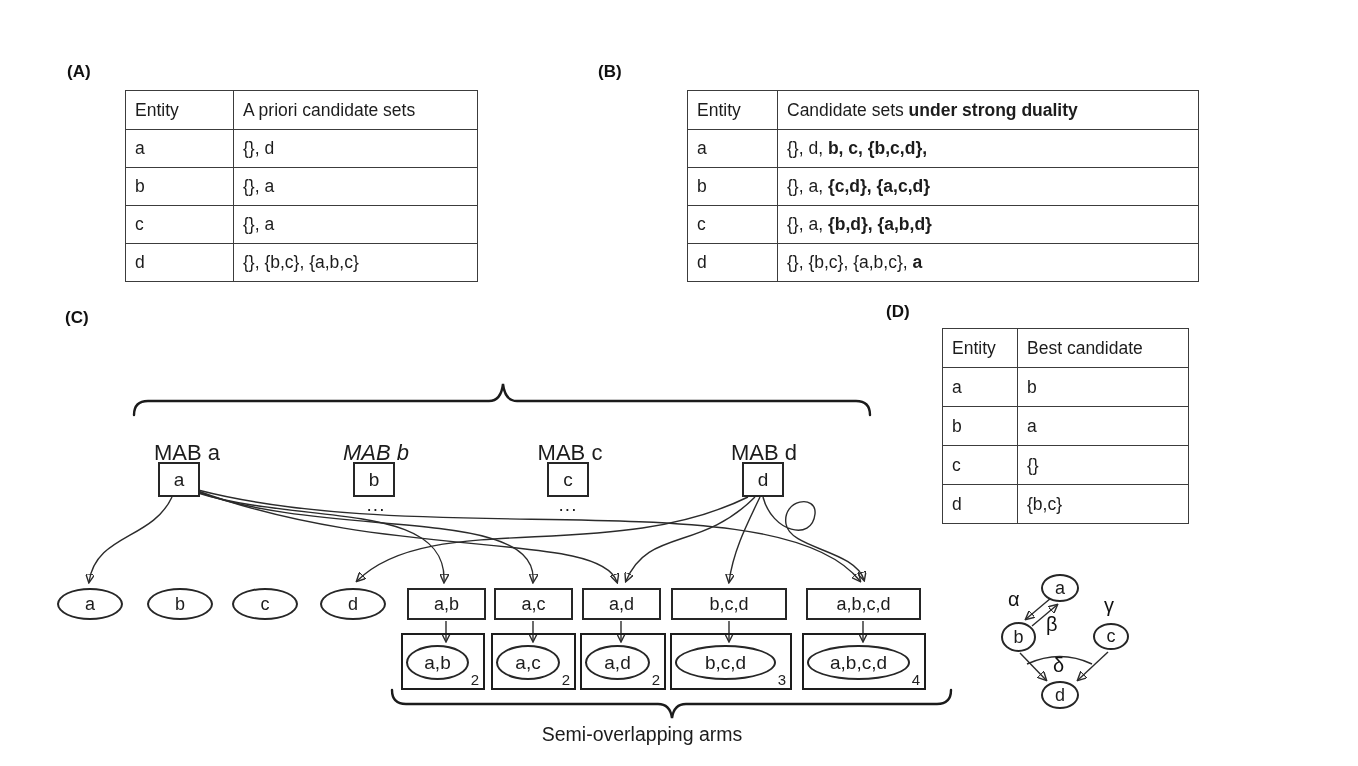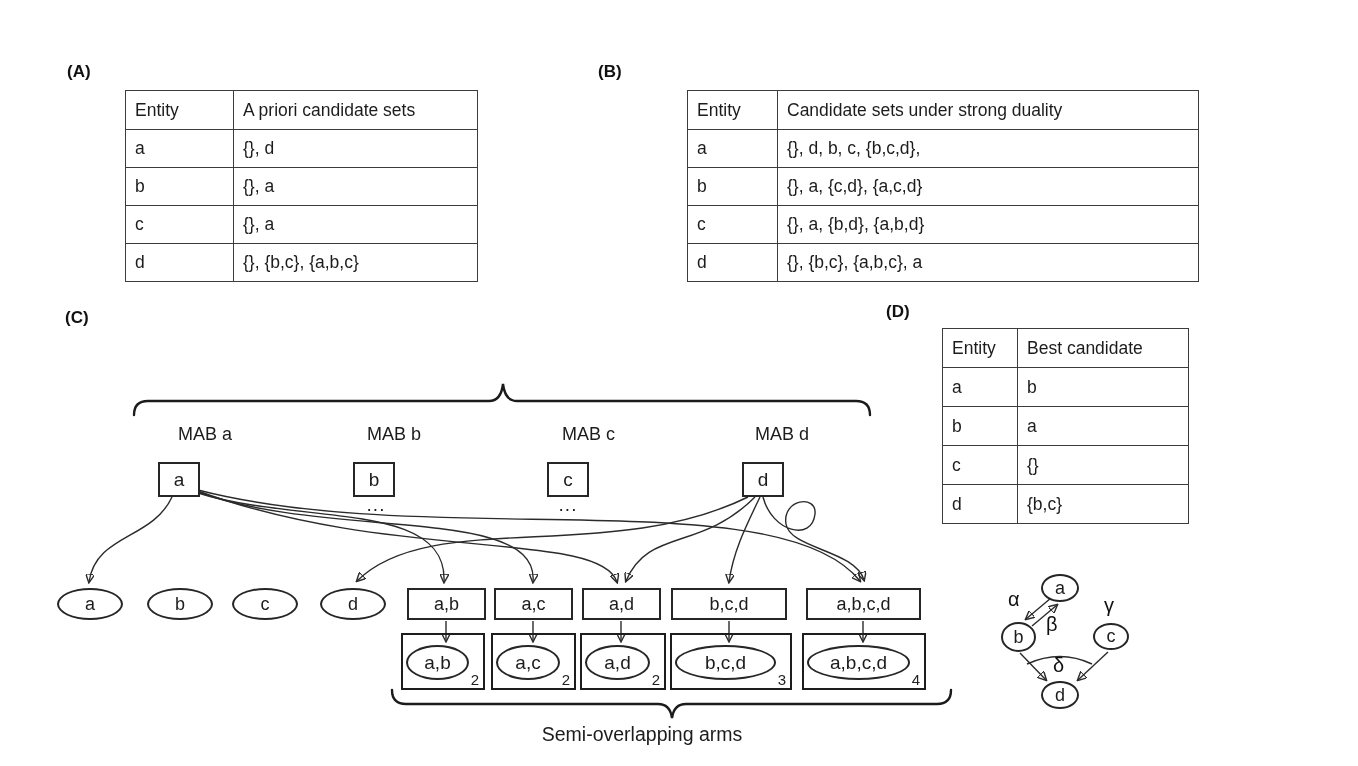--- a/index.html
+++ b/index.html
@@ -5,39 +5,39 @@
   html,body{margin:0;padding:0;background:#fff;}
   #stage{position:relative;width:1358px;height:766px;background:#ffffff;overflow:hidden;
          font-family:"Liberation Sans", sans-serif;color:#1c1c1c;}
   .panel-label{position:absolute;font-weight:bold;font-size:17px;color:#111;}
   
   table.dt{position:absolute;border-collapse:collapse;table-layout:fixed;background:#fff;}
   .dt td{border:1.6px solid #3c3c3c;height:37px;padding:0 9px;font-size:17.5px;
          vertical-align:middle;white-space:nowrap;overflow:hidden;color:#1c1c1c;}
   .dt tr.hdr td{height:38px;}
   .it{}
-  .bd{font-weight:normal;}
+  .bd{font-weight:bold;}
   #tableD td{height:38px;}
   
   .ebox{position:absolute;width:42px;height:35px;border:2px solid #262626;background:#fff;
         box-sizing:border-box;display:flex;align-items:center;justify-content:center;
         font-size:19px;z-index:2;}
   .oval{position:absolute;width:66px;height:32px;border:2px solid #262626;border-radius:50%;
         background:#fff;box-sizing:border-box;display:flex;align-items:center;justify-content:center;
         font-size:18px;z-index:2;}
   .crect{position:absolute;top:588px;height:32px;border:2px solid #262626;background:#fff;
         box-sizing:border-box;display:flex;align-items:center;justify-content:center;
         font-size:18px;z-index:2;}
   .arm{position:absolute;top:633px;height:57px;border:2.4px solid #1d1d1d;background:transparent;
         box-sizing:border-box;z-index:2;}
   .arm .aoval{position:absolute;left:3px;top:10px;bottom:8px;right:14px;border:2.2px solid #262626;
         border-radius:50%;background:#fff;display:flex;align-items:center;justify-content:center;
         font-size:19px;}
   .arm .sub{position:absolute;right:4px;bottom:0;font-size:15px;color:#222;}
-  .mab-label{position:absolute;top:424px;width:90px;text-align:right;font-size:18px;z-index:2;}
+  .mab-label{position:absolute;top:440px;width:90px;text-align:center;font-size:22px;z-index:2;}
   .dots{position:absolute;top:494px;width:40px;text-align:center;font-size:19px;z-index:2;letter-spacing:1px;}
   .c-title{position:absolute;left:157px;top:350px;font-size:18.5px;z-index:2;}
   .arms-label{position:absolute;left:492px;top:723px;width:300px;text-align:center;font-size:19.5px;z-index:2;}
   
   .net-title{position:absolute;left:938px;top:536px;font-size:19px;z-index:2;}
   .nnode{position:absolute;border:2px solid #262626;border-radius:50%;background:#fff;
          box-sizing:border-box;display:flex;align-items:center;justify-content:center;
          font-size:18px;z-index:2;}
   .greek{position:absolute;font-size:20px;color:#111;z-index:2;}
   
@@ -141,21 +141,21 @@
     <tr>
           <td>d</td>
           <td><span>{}, {b,c}, {a,b,c}, </span><span class="bd">a</span></td>
         </tr>
   </tbody>
     </table>
 
   <div class="panel-label" style="left:65px;top:308px;">(C)</div>
 
   <div class="mab-label" style="left:142px;">MAB a</div>
-  <div class="mab-label" style="left:331px;">MAB b</div>
+  <div class="mab-label" style="left:331px;font-style:italic;">MAB b</div>
   <div class="mab-label" style="left:525px;">MAB c</div>
   <div class="mab-label" style="left:719px;">MAB d</div>
 
   <div class="ebox" style="left:158px;top:462px;">a</div>
   <div class="ebox" style="left:353px;top:462px;">b</div>
   <div class="ebox" style="left:547px;top:462px;">c</div>
   <div class="ebox" style="left:742px;top:462px;">d</div>
 
   <div class="dots" style="left:356px;">...</div>
   <div class="dots" style="left:548px;">...</div>

